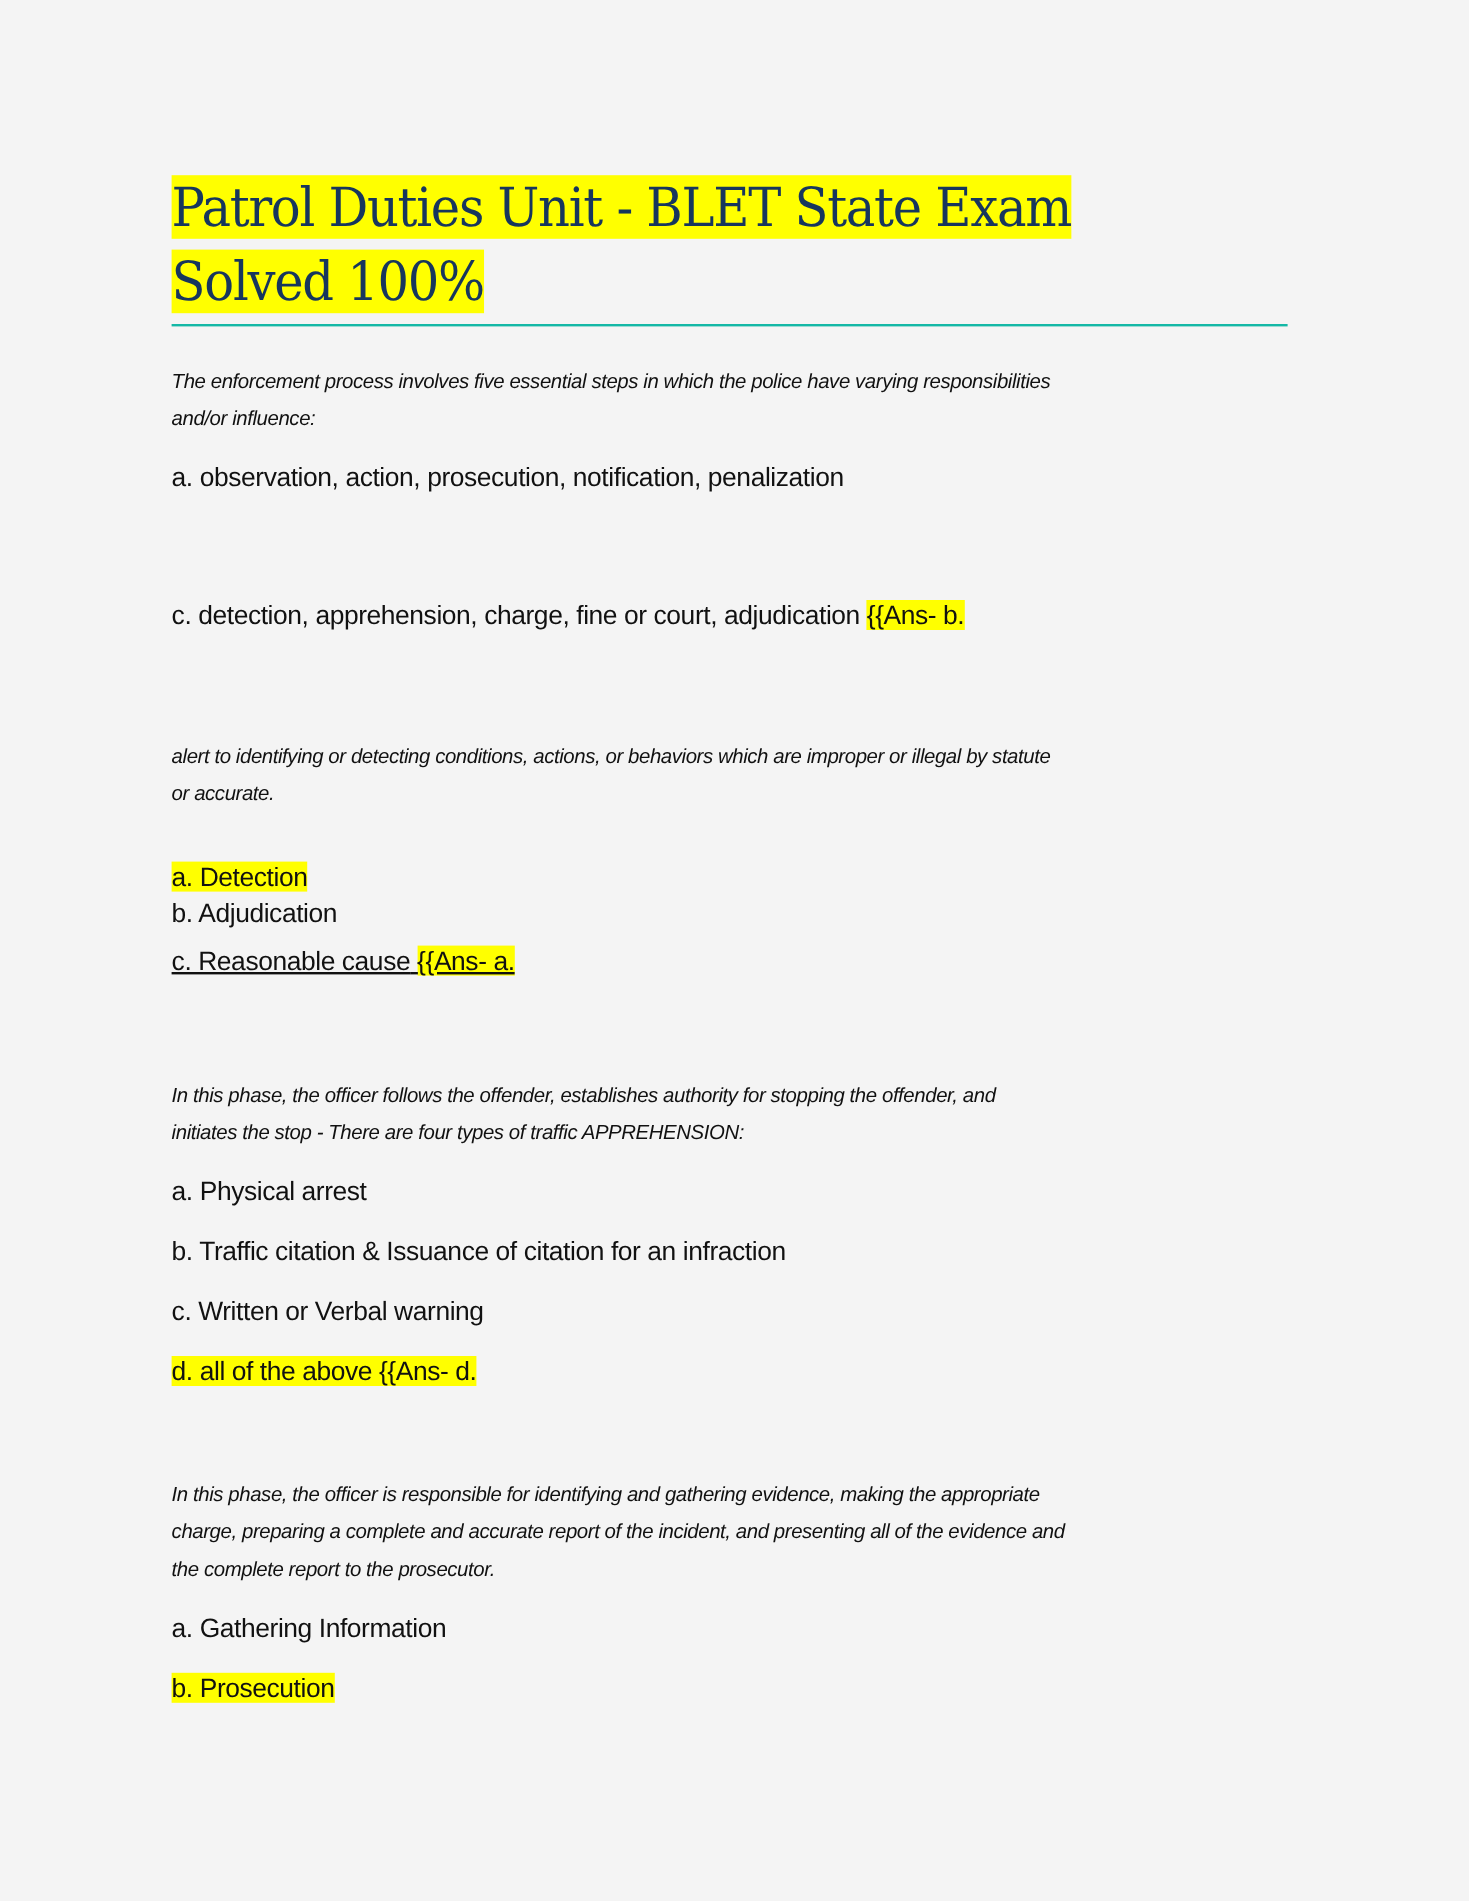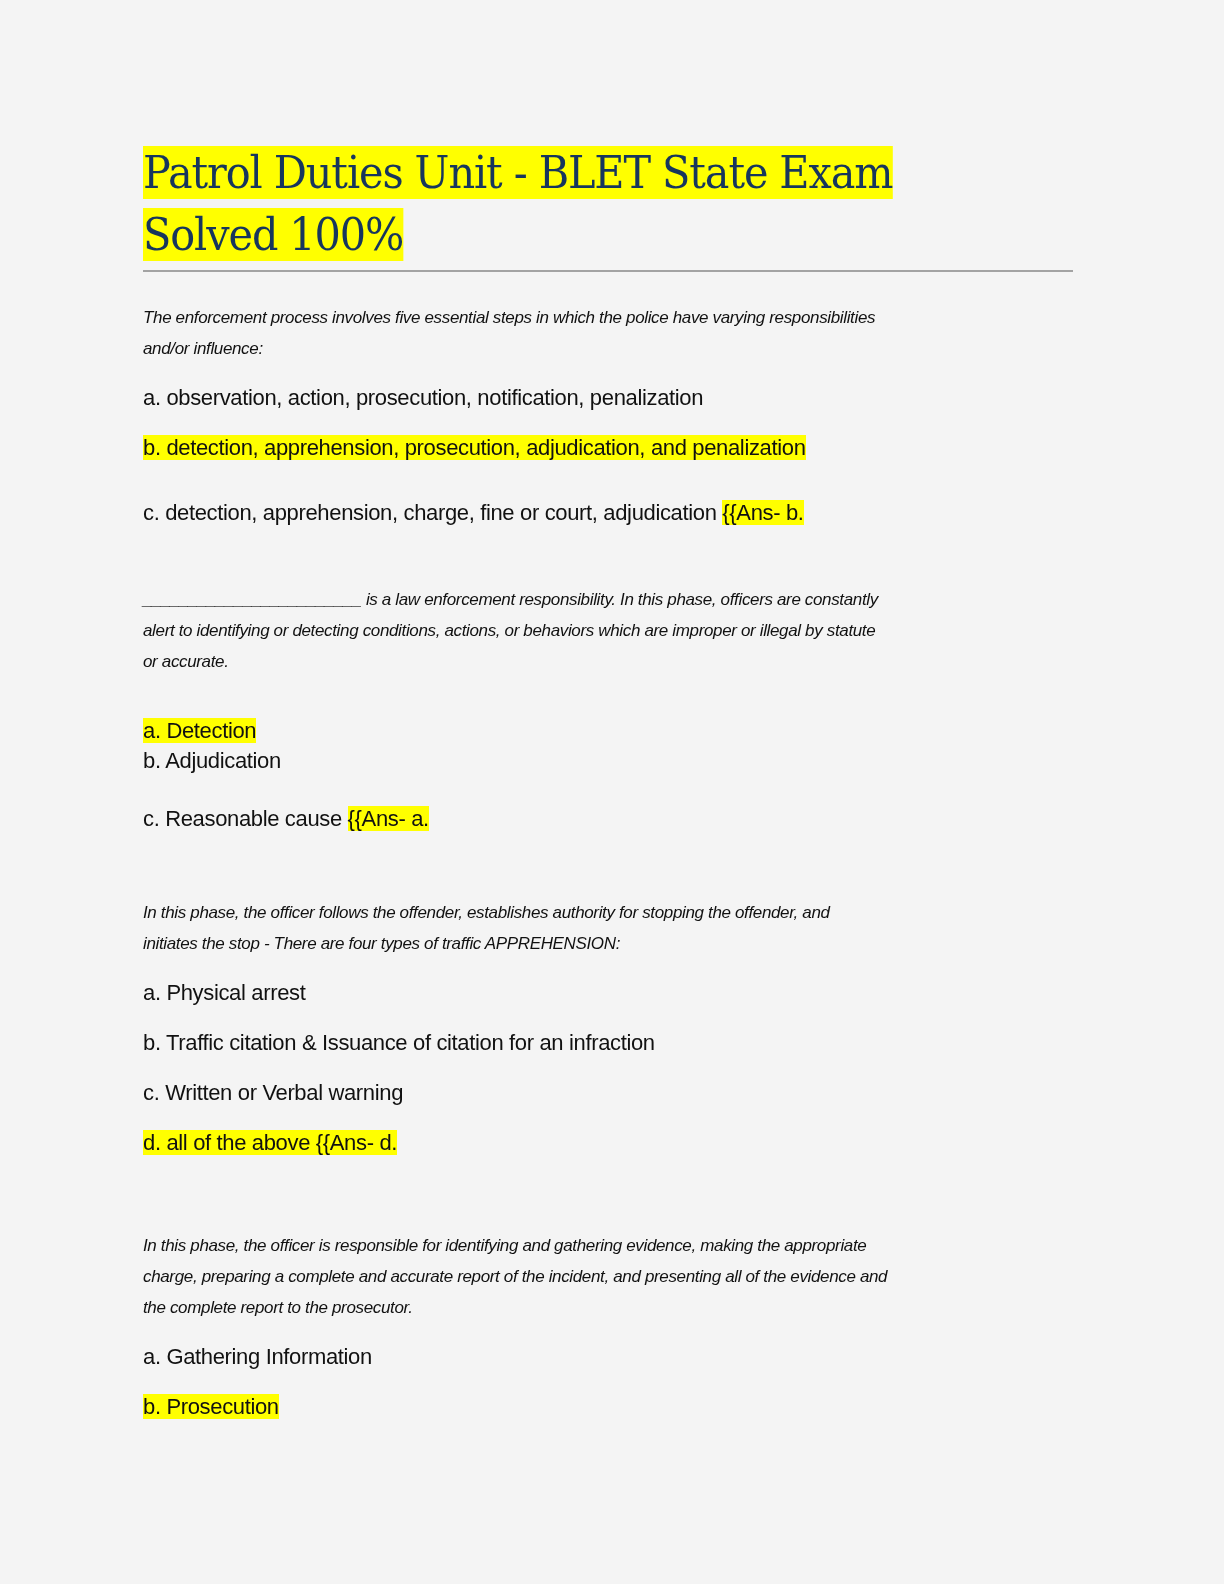--- a/index.html
+++ b/index.html
@@ -17,21 +17,21 @@
   }
   .page {
     position: absolute;
     left: 143px;
     top: 142px;
     width: 930px;
   }
   .title-block {
     margin: 0;
     padding: 0 0 4px 0;
-    border-bottom: 2px solid #a3a3a3;
+    border-bottom: 2px solid #14b8a6;
     width: 930px;
   }
   .title-line {
     font-family: "DejaVu Serif", "Liberation Serif", serif;
     font-size: 45px;
     line-height: 62px;
     color: #17365d;
     letter-spacing: -1.2px;
     transform: scaleX(0.92);
     transform-origin: left center;
@@ -71,33 +71,32 @@
     <div class="title-line"><span class="hl">Patrol Duties Unit - BLET State Exam</span></div>
     <div class="title-line"><span class="hl">Solved 100%</span></div>
   </div>
 
   <div class="question" style="top:160px;">
     <p class="q-text">
       <span>The enforcement process involves five essential steps in which the police have varying responsibilities</span><br>
       <span>and/or influence:</span>
     </p>
     <p class="opt" style="top:83px;"><span>a. observation, action, prosecution, notification, penalization</span></p>
-    <p class="opt" style="top:133px;"><span class="hl">b. detection, apprehension, prosecution, adjudication, and penalization</span></p>
     <p class="opt" style="top:198px;text-align:center;"><span>c. detection, apprehension, charge, fine or court, adjudication</span> <span class="hl">{{Ans- b.</span></p>
   </div>
 
   <div class="question" style="top:442px;">
     <p class="q-text">
-      <span>________________________ is a law enforcement responsibility. In this phase, officers are constantly</span><br>
+      <br>
       <span>alert to identifying or detecting conditions, actions, or behaviors which are improper or illegal by statute</span><br>
       <span>or accurate.</span>
     </p>
     <p class="opt" style="top:114px;margin-top:20px;"><span class="hl">a. Detection</span></p>
     <p class="opt" style="top:164px;"><span>b. Adjudication</span></p>
-    <p class="opt" style="top:222px;"><span>c. Reasonable cause</span> <span class="hl">{{Ans- a.</span></p>
+    <p class="opt" style="top:204px;text-decoration:underline;"><span>c. Reasonable cause</span> <span class="hl">{{Ans- a.</span></p>
   </div>
 
   <div class="question" style="top:755px;">
     <p class="q-text">
       <span>In this phase, the officer follows the offender, establishes authority for stopping the offender, and</span><br>
       <span>initiates the stop - There are four types of traffic APPREHENSION:</span>
     </p>
     <p class="opt" style="top:83px;"><span>a. Physical arrest</span></p>
     <p class="opt" style="top:133px;text-align:center;"><span>b. Traffic citation &amp; Issuance of citation for an infraction</span></p>
     <p class="opt" style="top:183px;"><span>c. Written or Verbal warning</span></p>

